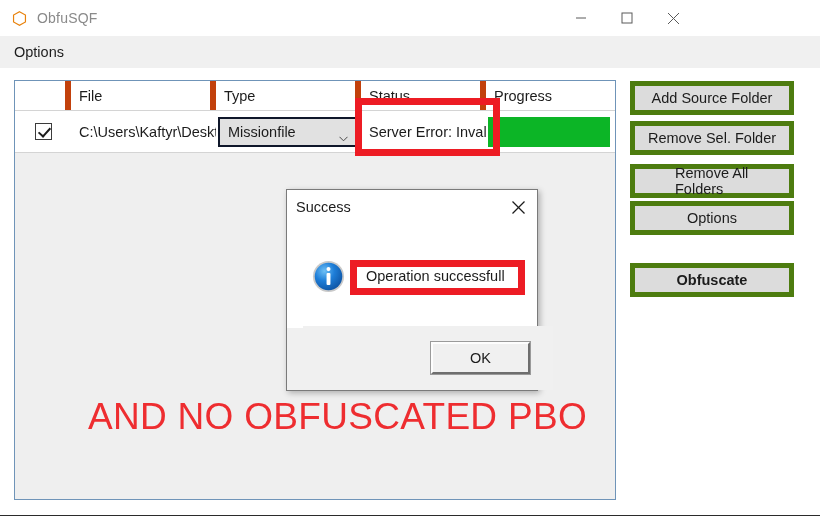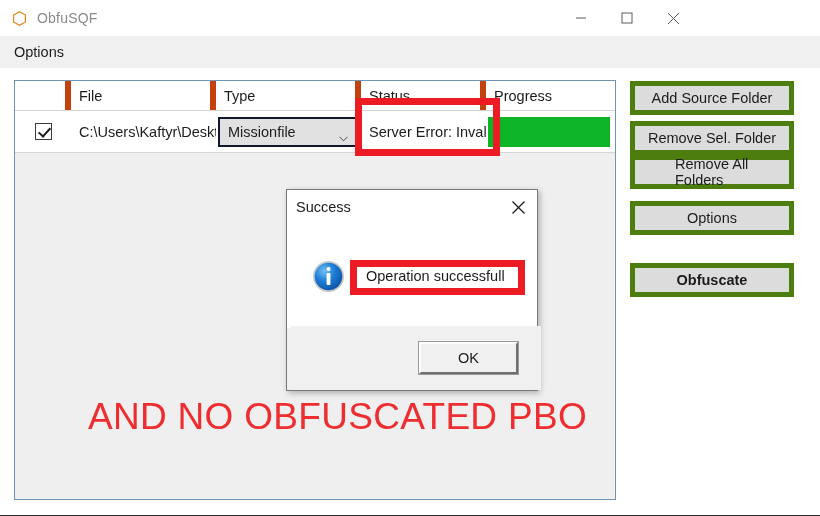--- a/index.html
+++ b/index.html
@@ -177,21 +177,21 @@
     box-sizing: border-box;
     display: flex;
     align-items: center;
     justify-content: center;
     font-size: 14.5px;
     color: #1c1c1c;
   }
   .sidebtn.bold { font-weight: bold; }
   .b1 { top: 81px; }
   .b2 { top: 121px; }
-  .b3 { top: 155px; padding-left: 40px; }
+  .b3 { top: 164px; padding-left: 40px; }
   .b4 { top: 201px; }
   .b5 { top: 263px; }
 
   
   .redbox {
     position: absolute;
     border: 7px solid #ed1c24;
     box-sizing: border-box;
     background: transparent;
   }
@@ -254,21 +254,21 @@
     width: 33px; height: 33px;
     flex: none;
   }
   .dlg-msg {
     margin-left: 21px;
     font-size: 14.5px;
     color: #1c1c1c;
   }
   .dlg-footer {
     position: absolute;
-    left: 4px; bottom: 0;
+    left: 16px; bottom: 0;
     width: 100%; height: 64px;
     background: #f0f0f0;
     display: flex;
     align-items: center;
     justify-content: flex-end;
     box-sizing: border-box;
   }
   .ok-button {
     margin-right: 23px;
     width: 99px; height: 32px;

